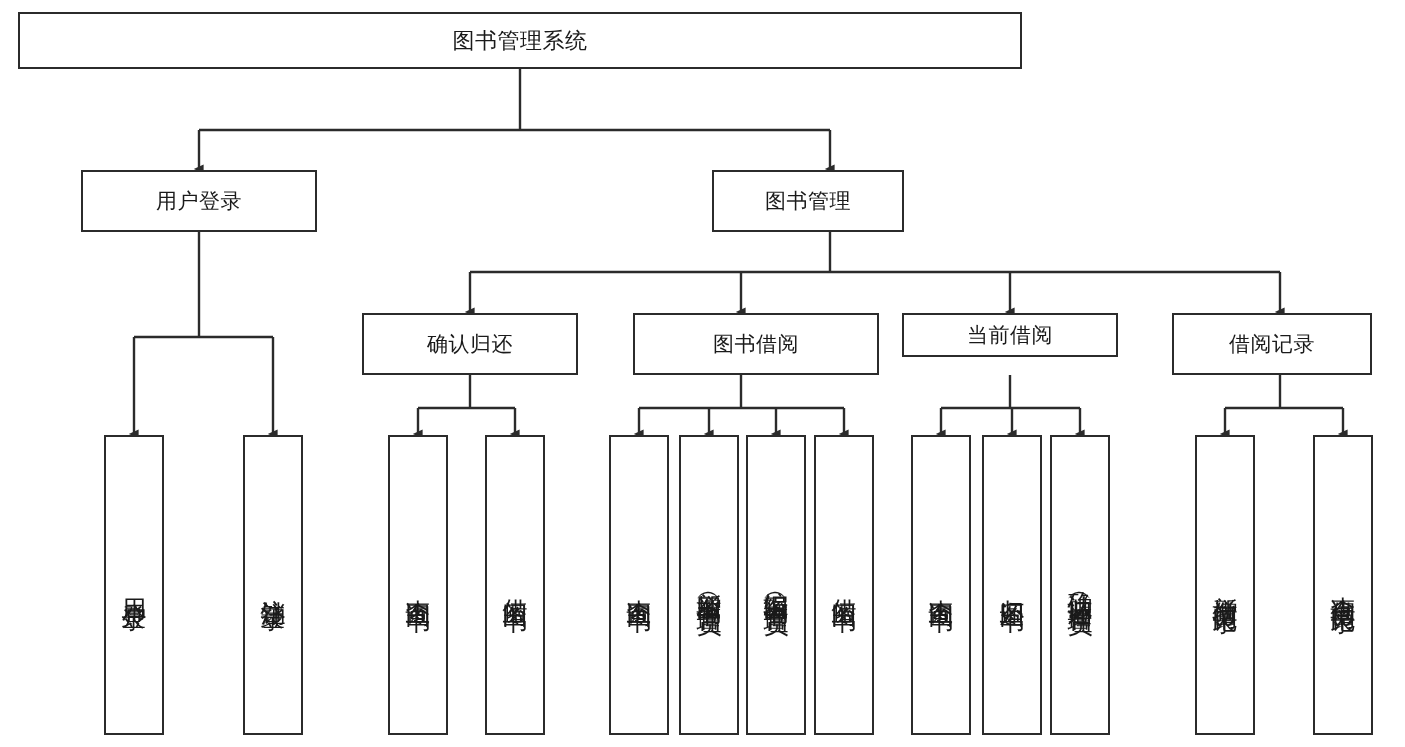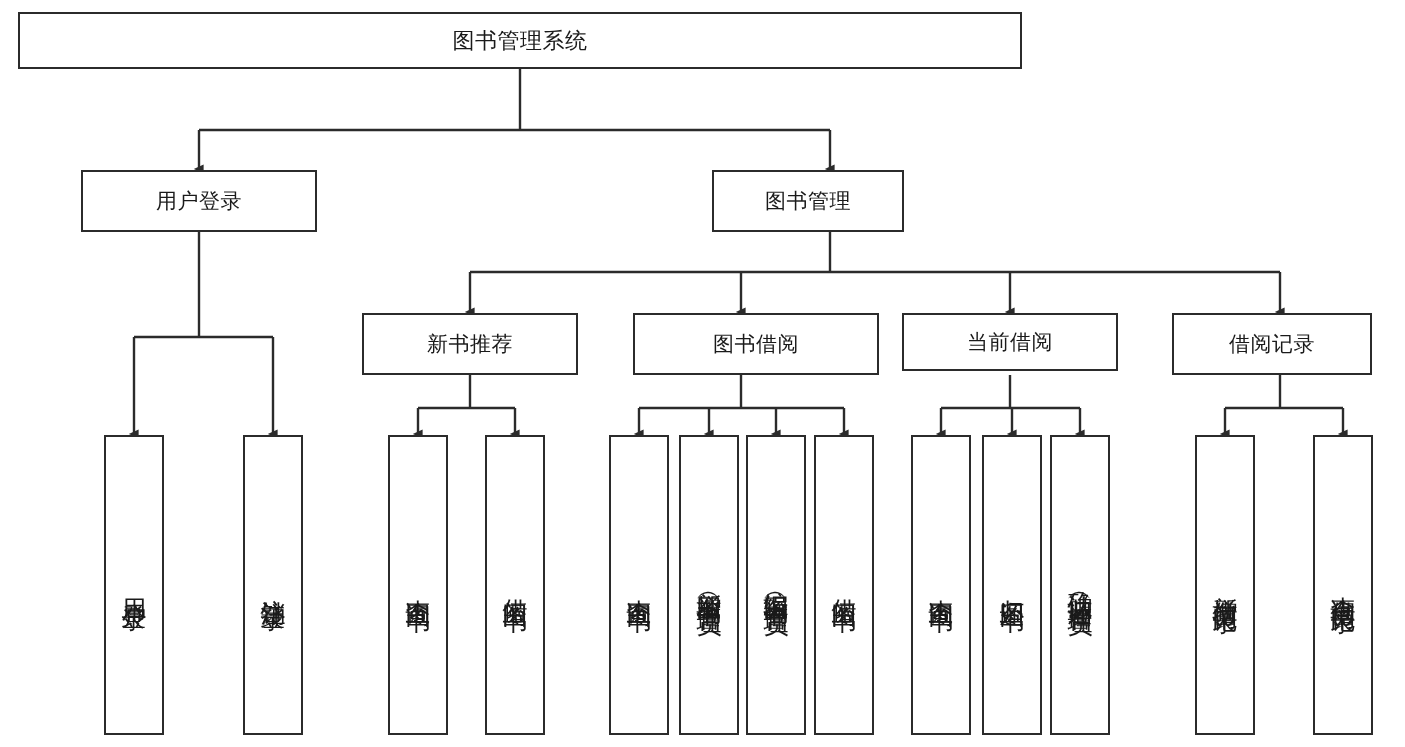--- a/index.html
+++ b/index.html
@@ -131,26 +131,26 @@
       <div class="node horiz root" style="left: 18px; top: 12px; width: 1004px; height: 57px;">
         <span class="node-label">图书管理系统</span>
       </div>
       <div class="node horiz" style="left: 81px; top: 170px; width: 236px; height: 62px;">
         <span class="node-label">用户登录</span>
       </div>
       <div class="node horiz" style="left: 712px; top: 170px; width: 192px; height: 62px;">
         <span class="node-label">图书管理</span>
       </div>
       <div class="node horiz" style="left: 362px; top: 313px; width: 216px; height: 62px;">
-        <span class="node-label">新书推荐</span>
+        <span class="node-label">确认归还</span>
       </div>
       <div class="node horiz" style="left: 633px; top: 313px; width: 246px; height: 62px;">
         <span class="node-label">图书借阅</span>
       </div>
-      <div class="node horiz" style="left: 902px; top: 313px; width: 216px; height: 58px;">
+      <div class="node horiz" style="left: 902px; top: 313px; width: 216px; height: 44px;">
         <span class="node-label">当前借阅</span>
       </div>
       <div class="node horiz" style="left: 1172px; top: 313px; width: 200px; height: 62px;">
         <span class="node-label">借阅记录</span>
       </div>
       <div class="node vert" style="left: 104px; top: 435px; width: 60px; height: 300px;">
         <span class="node-label">用户登录</span>
       </div>
       <div class="node vert" style="left: 243px; top: 435px; width: 60px; height: 300px;">
         <span class="node-label">注销登录</span>

